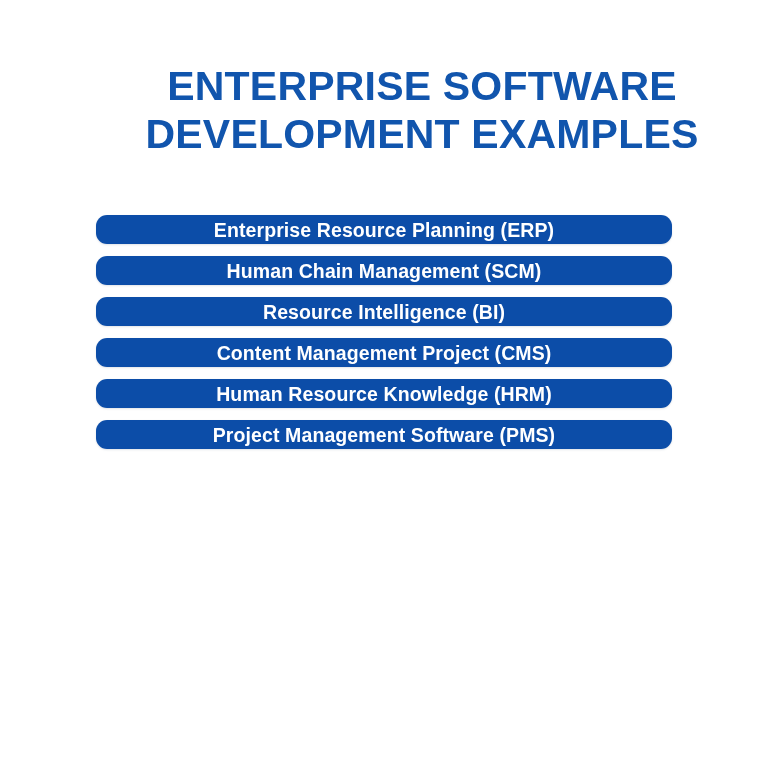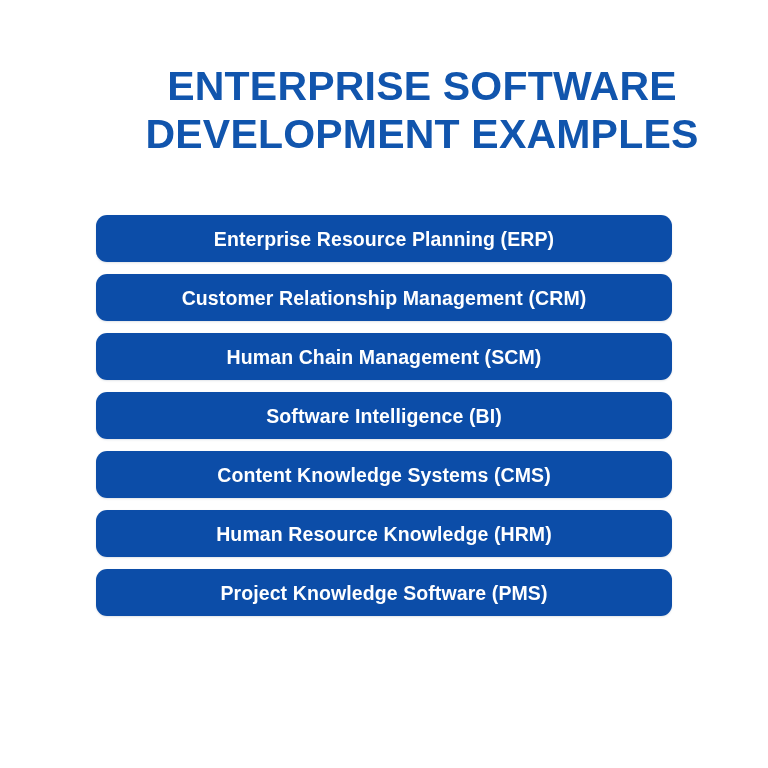--- a/index.html
+++ b/index.html
@@ -49,21 +49,21 @@
     top: 215px;
     width: 576px;
     display: flex;
     flex-direction: column;
     gap: 12px;
   }
 
   .bar {
     position: relative;
     width: 576px;
-    height: 47px;
+    height: 29px;
     background: #0C4DA8;
     border-radius: 11px;
     display: flex;
     align-items: center;
     justify-content: center;
     box-shadow: 0 1px 2px rgba(120, 130, 150, 0.22);
     box-sizing: border-box;
   }
 
   .bar-label {
@@ -86,40 +86,37 @@
     <span class="title-line">ENTERPRISE SOFTWARE</span>
     <span class="title-line">DEVELOPMENT EXAMPLES</span>
   </div>
 
   <div class="bars">
 
     <div class="bar">
       <span class="bar-label">Enterprise Resource Planning (ERP)</span>
     </div>
 
-    <div class="bar">
-      <span class="bar-label">Customer Relationship Management (CRM)</span>
-    </div>
 
     <div class="bar">
       <span class="bar-label">Human Chain Management (SCM)</span>
     </div>
 
     <div class="bar">
-      <span class="bar-label">Software Intelligence (BI)</span>
+      <span class="bar-label">Resource Intelligence (BI)</span>
     </div>
 
 
     <div class="bar">
-      <span class="bar-label">Content Knowledge Systems (CMS)</span>
+      <span class="bar-label">Content Management Project (CMS)</span>
     </div>
 
     <div class="bar">
       <span class="bar-label">Human Resource Knowledge (HRM)</span>
     </div>
 
     <div class="bar">
-      <span class="bar-label">Project Knowledge Software (PMS)</span>
+      <span class="bar-label">Project Management Software (PMS)</span>
     </div>
 
   </div>
 
 </div>
 
 </body></html>

